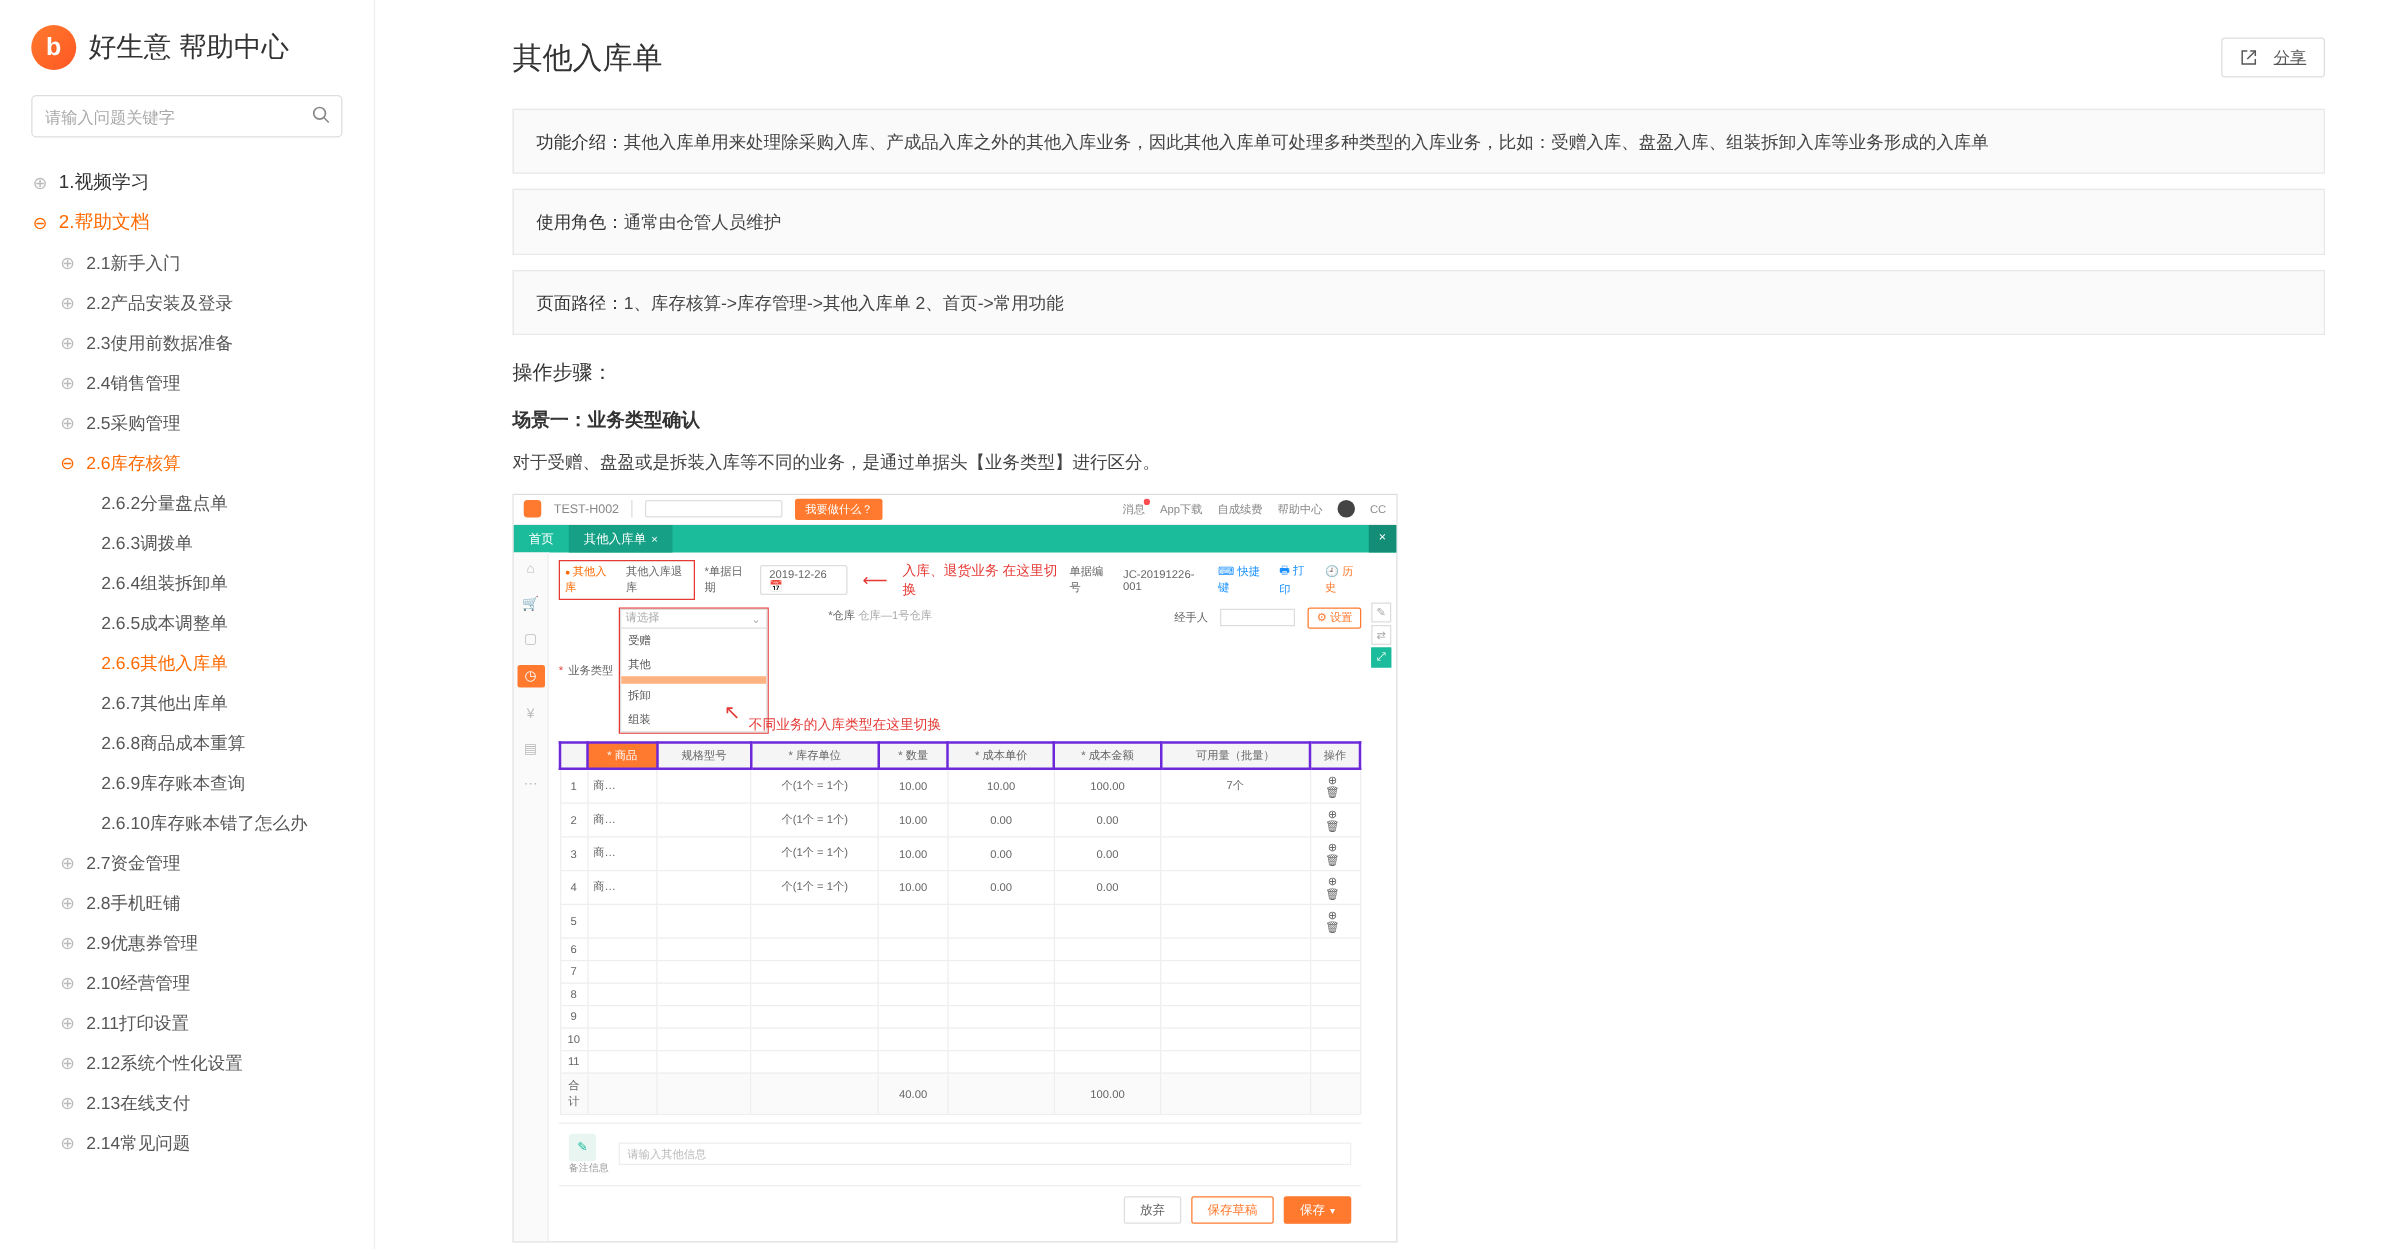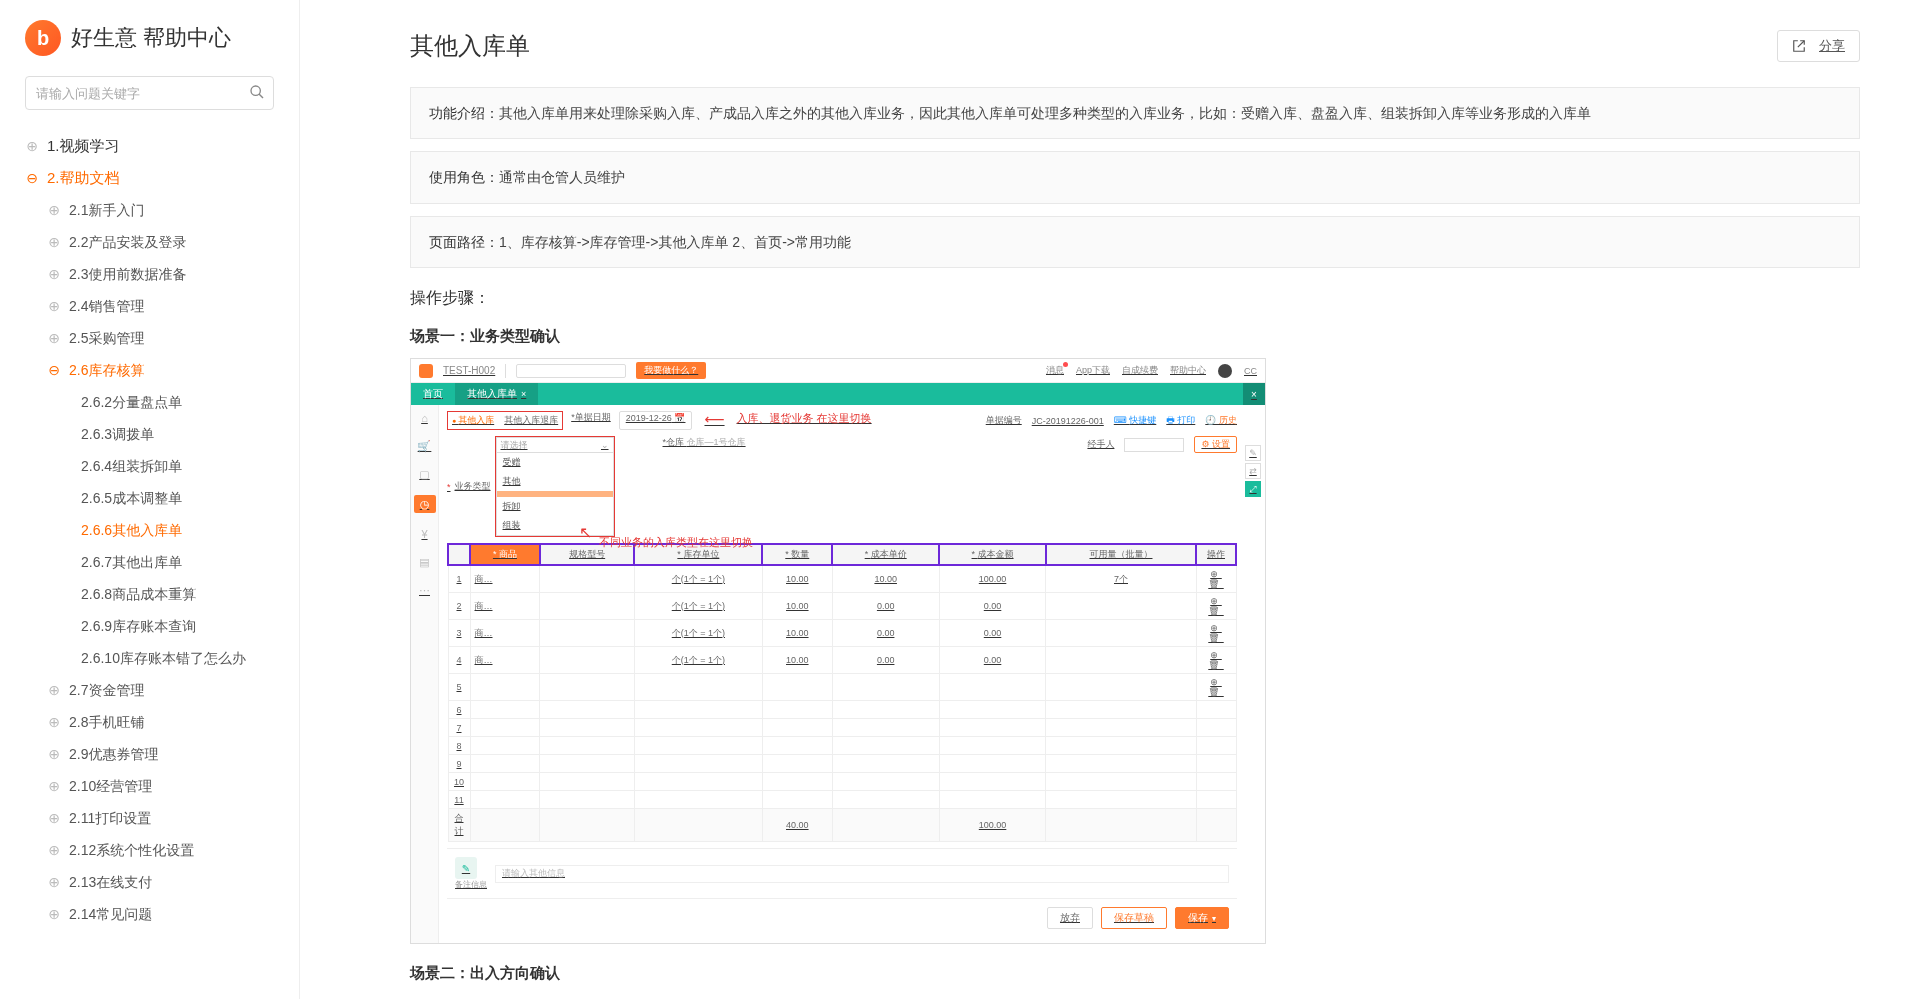--- a/index.html
+++ b/index.html
@@ -27,42 +27,42 @@
 .page-header { display: flex; justify-content: space-between; align-items: center; margin-bottom: 25px; }
 .page-title { font-size: 24px; font-weight: 500; color: #333; }
 .share-btn { border: 1px solid #ddd; background: #fff; padding: 6px 14px; border-radius: 3px; cursor: pointer; font-size: 13px; color: #555; display: flex; align-items: center; gap: 13px; text-decoration: underline; }
 .info-box { border: 1px solid #e8e8e8; background: #fafafa; padding: 14px 18px; margin-bottom: 12px; font-size: 14px; color: #444; line-height: 1.6; }
 .info-box .label { color: #333; }
 .section { margin-top: 20px; }
 .section-label { font-size: 16px; color: #333; margin-bottom: 12px; }
 .scene-title { font-size: 15px; font-weight: bold; color: #333; margin: 18px 0 10px; }
 .scene-text { font-size: 14px; color: #444; line-height: 1.9; margin-bottom: 10px; }
 
-.app-shot { border: 1px solid #ddd; width: 856px; margin: 12px 0 20px; font-size: 10px; background: #fff; text-decoration: underline; }
+.app-shot { border: 1px solid #ddd; width: 708px; margin: 12px 0 20px; font-size: 10px; background: #fff; }
 .app-topbar { display: flex; align-items: center; height: 24px; background: #fff; border-bottom: 1px solid #eee; padding: 0 8px; gap: 10px; }
 .app-logo { width: 14px; height: 14px; border-radius: 3px; background: #ff7a2e; }
 .app-test { color: #888; font-size: 10px; }
 .app-topbar-sep { width: 1px; height: 14px; background: #ddd; }
 .app-search-mini { width: 110px; height: 14px; border: 1px solid #ddd; border-radius: 2px; }
 .app-orange-btn-mini { background: #ff7a2e; color: #fff; padding: 2px 8px; border-radius: 2px; font-size: 9px; }
 .app-topbar-right { margin-left: auto; display: flex; gap: 12px; align-items: center; color: #888; font-size: 9px; }
 .app-topbar-right .dot { position: relative; }
 .app-topbar-right .dot::after { content: ''; position: absolute; top: -2px; right: -4px; width: 5px; height: 5px; background: #ff4d4f; border-radius: 50%; }
 .app-avatar { width: 14px; height: 14px; border-radius: 50%; background: #444; }
 .app-tabs { display: flex; background: #1abc9c; height: 22px; align-items: stretch; }
 .app-tab { padding: 0 12px; color: #fff; font-size: 10px; display: flex; align-items: center; gap: 4px; }
 .app-tab.active { background: #16a085; }
 .app-tab .x { font-size: 9px; }
 .app-tabs-close { margin-left: auto; width: 22px; background: #138d75; color: #fff; display: flex; align-items: center; justify-content: center; }
 .app-body { display: flex; }
 .app-leftbar { width: 28px; background: #fafafa; border-right: 1px solid #eee; display: flex; flex-direction: column; align-items: center; padding-top: 6px; gap: 14px; }
 .app-leftbar .li { width: 14px; height: 14px; display: flex; align-items: center; justify-content: center; color: #bbb; font-size: 11px; }
 .app-leftbar .li.active { background: #ff7a2e; color: #fff; border-radius: 2px; width: 22px; height: 18px; }
 .app-content { flex: 1; padding: 6px 8px; position: relative; }
-.app-row { display: flex; gap: 8px; margin-bottom: 6px; font-size: 9px; color: #666; position: relative; }
+.app-row { display: flex; align-items: center; gap: 8px; margin-bottom: 6px; font-size: 9px; color: #666; position: relative; }
 .redbox { border: 1.5px solid #e53935; padding: 2px 4px; display: inline-flex; align-items: center; gap: 10px; }
 .redbox .opt { color: #666; }
 .redbox .opt.sel { color: #ff6a00; }
 .redbox .opt.sel::before { content: '● '; color: #ff6a00; font-size: 7px; }
 .app-date { border: 1px solid #ddd; padding: 1px 6px; border-radius: 2px; }
 .red-arrow-h { color: #e53935; font-size: 14px; margin: 0 4px; }
 .red-note { color: #e53935; font-size: 11px; }
 .app-row-right { margin-left: auto; display: flex; gap: 10px; align-items: center; }
 .app-link { color: #1890ff; font-size: 9px; }
 .app-row2-left { display: flex; align-items: flex-start; gap: 6px; }
@@ -208,20 +208,21 @@
     <div class="info-box">
       <span class="label">使用角色：</span><span>通常由仓管人员维护</span>
     </div>
     <div class="info-box">
       <span class="label">页面路径：</span><span>1、库存核算-&gt;库存管理-&gt;其他入库单 2、首页-&gt;常用功能</span>
     </div>
 
     <div class="section">
       <div class="section-label">操作步骤：</div>
       <div class="scene-title">场景一：业务类型确认</div>
+      <div class="scene-text">对于受赠、盘盈或是拆装入库等不同的业务，是通过单据头【业务类型】进行区分。</div>
 
       <div class="app-shot">
         <div class="app-topbar">
           <div class="app-logo"></div>
           <span class="app-test">TEST-H002</span>
           <span class="app-topbar-sep"></span>
           <div class="app-search-mini"></div>
           <span class="app-orange-btn-mini">我要做什么？</span>
           <div class="app-topbar-right">
             <span class="dot">消息</span>

